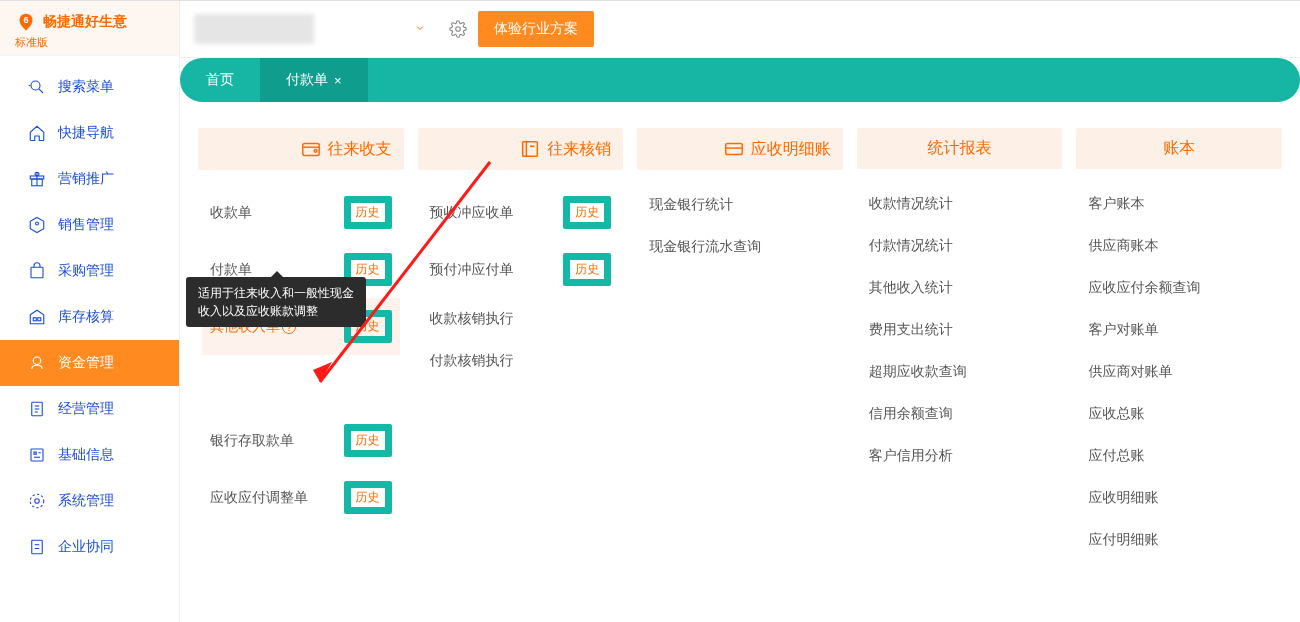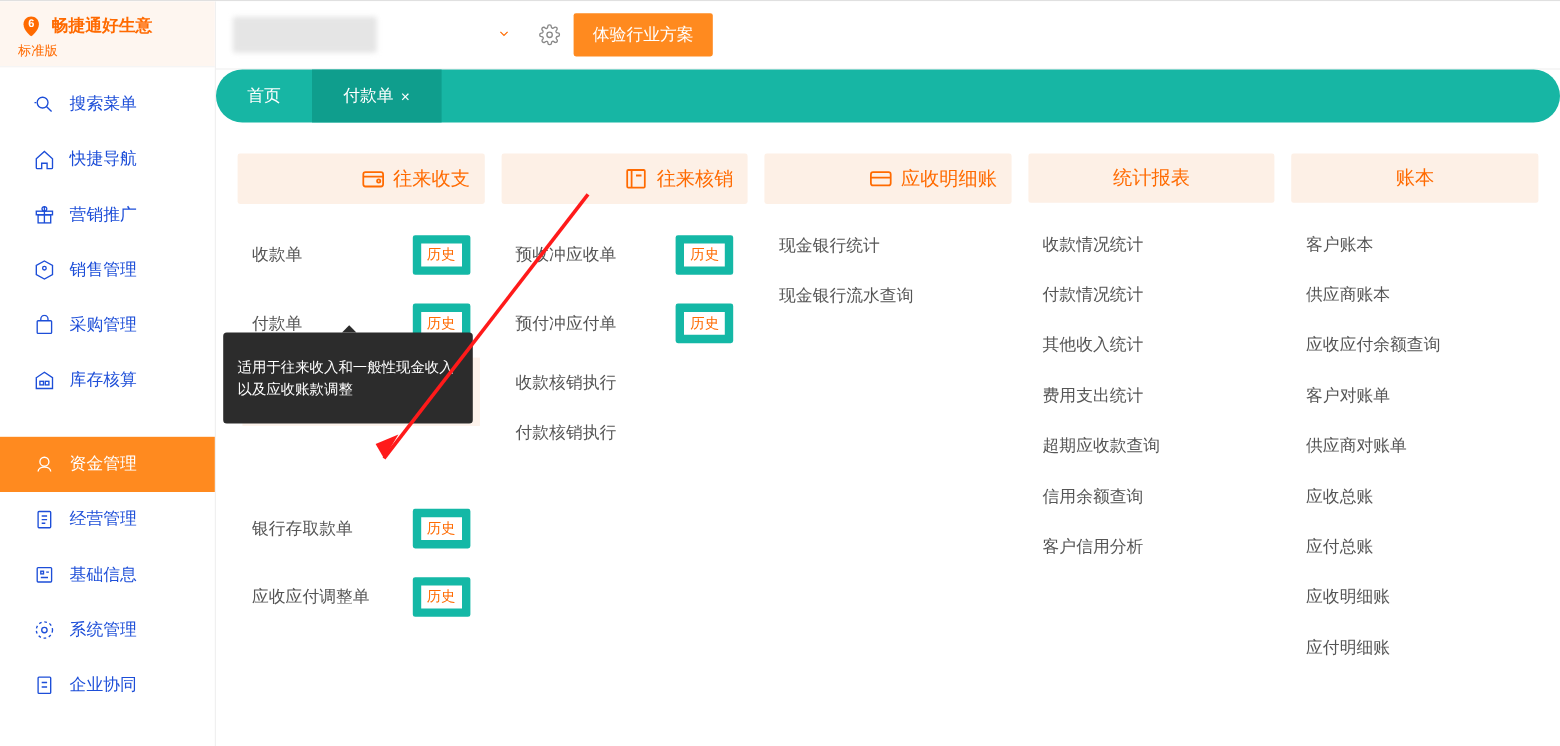--- a/index.html
+++ b/index.html
@@ -10,21 +10,21 @@
     
     .sidebar { width: 180px; background: #fff; border-right: 1px solid #f0f0f0; display: flex; flex-direction: column; }
     .logo-area { padding: 10px 15px 5px; border-bottom: 1px solid #f5f5f5; background: #fef6f0; }
     .logo-line { display: flex; align-items: center; gap: 6px; }
     .logo-icon { width: 22px; height: 22px; display: flex; align-items: center; justify-content: center; color: #ff6a00; font-weight: bold; font-size: 18px; }
     .logo-text { color: #ff6a00; font-size: 14px; font-weight: bold; }
     .logo-sub { color: #ff6a00; font-size: 11px; margin-top: 2px; }
     
     .nav-list { flex: 1; padding-top: 8px; }
     .nav-item { display: flex; align-items: center; gap: 12px; padding: 14px 28px; cursor: pointer; color: #1d4ed8; }
-    .nav-item.active { background: #ff8a1f; color: #fff; margin-top: 24px; }
+    .nav-item.active { background: #ff8a1f; color: #fff; }
     .nav-icon { width: 18px; height: 18px; display: inline-flex; align-items: center; justify-content: center; }
     .nav-icon svg { width: 18px; height: 18px; fill: none; stroke: currentColor; stroke-width: 1.5; }
 
     
     .main { flex: 1; display: flex; flex-direction: column; background: #fff; }
     .topbar { display: flex; align-items: center; padding: 10px 14px; gap: 10px; border-bottom: 1px solid #f0f0f0; }
     .blurred { width: 120px; height: 30px; background: #e5e5e5; filter: blur(2px); border-radius: 2px; }
     .dropdown-caret { color: #ff6a00; margin-left: 90px; }
     .gear-btn { width: 20px; height: 20px; display: inline-flex; align-items: center; justify-content: center; color: #888; margin-left: 12px; }
     .gear-btn svg { width: 18px; height: 18px; stroke: currentColor; fill: none; stroke-width: 1.5; }
@@ -45,21 +45,21 @@
     .col-header-icon svg { width: 22px; height: 22px; fill: none; stroke: #ff6a00; stroke-width: 1.6; }
     
     .link-list { padding: 14px 4px; display: flex; flex-direction: column; }
     .link-row { display: flex; align-items: center; justify-content: space-between; padding: 12px 8px; cursor: pointer; color: #555; font-size: 14px; }
     .link-row.hovered { background: #fdf3ec; color: #ff6a00; }
     .link-row.hovered .link-label { color: #ff6a00; }
     .hist-badge { color: #ff6a00; border: 7px solid #14b8a6; font-size: 12px; padding: 1px 5px; border-radius: 2px; }
     .help-circle { display: inline-block; width: 14px; height: 14px; border: 1px solid #ff6a00; border-radius: 50%; color: #ff6a00; font-size: 10px; line-height: 13px; text-align: center; margin-left: 2px; vertical-align: middle; }
     
     
-    .tooltip { position: absolute; background: #2c2c2c; color: #fff; font-size: 12px; padding: 20px 12px; border-radius: 3px; width: 208px; line-height: 1.5; z-index: 10; }
+    .tooltip { position: absolute; background: #2c2c2c; color: #fff; font-size: 12px; padding: 7px 12px; border-radius: 3px; width: 180px; line-height: 1.5; z-index: 10; }
     .tooltip::before { content: ""; position: absolute; top: -6px; left: 50%; margin-left: -5px; border-left: 6px solid transparent; border-right: 6px solid transparent; border-bottom: 6px solid #2c2c2c; }
 
     
     .arrow-svg { position: absolute; pointer-events: none; z-index: 20; }
   </style>
 </head>
 <body>
 
 <div class="container">
   <aside class="sidebar">

